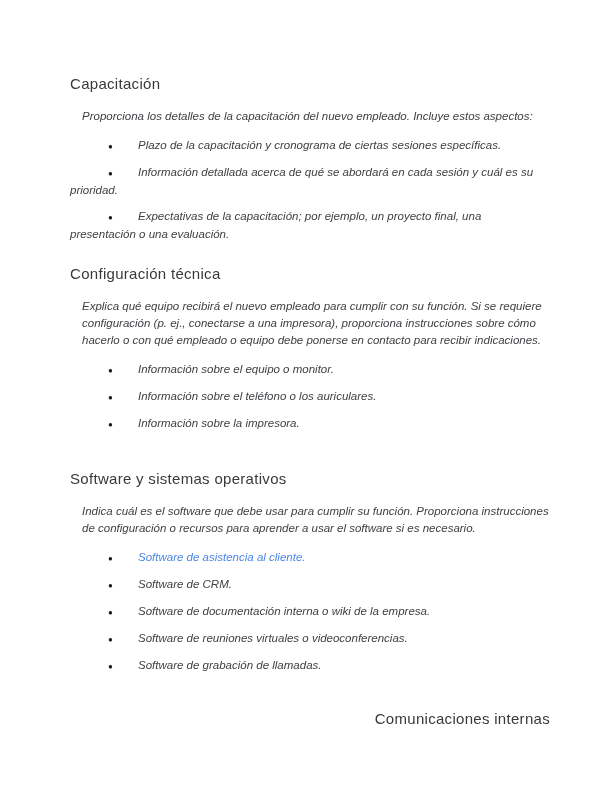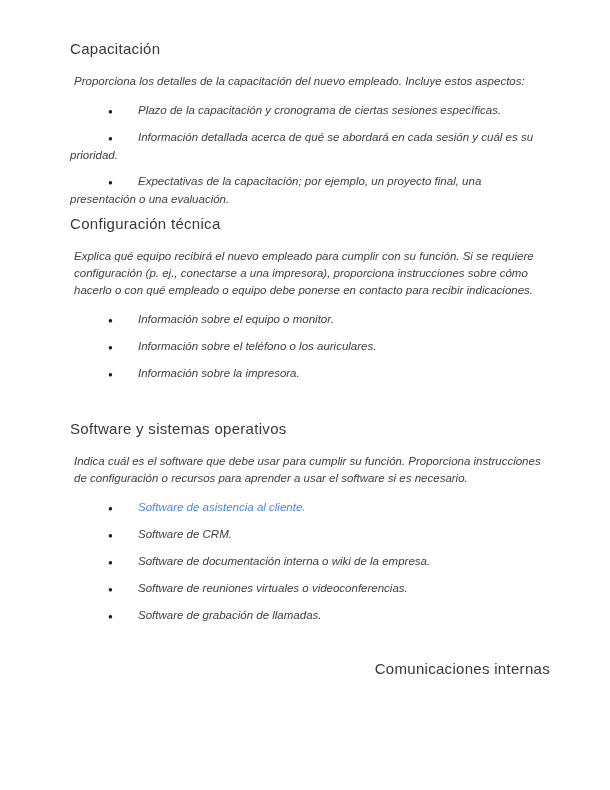--- a/index.html
+++ b/index.html
@@ -7,37 +7,37 @@
   body {
     width: 610px;
     height: 790px;
     background: #ffffff;
     overflow: hidden;
     font-family: "Liberation Sans", sans-serif;
   }
   .doc-page {
     width: 610px;
     height: 790px;
-    padding: 41px 60px 0 70px;
+    padding: 76px 60px 0 70px;
     background: #ffffff;
     border-radius: 30px;
   }
   .sec-heading {
     margin: 0;
     font-size: 15px;
     line-height: 16px;
     font-weight: 400;
     letter-spacing: 0.3px;
     color: #37393b;
   }
-  .m-sec2 { margin-top: 8px; }
+  .m-sec2 { margin-top: 23px; }
   .m-sec3 { margin-top: 38px; }
   .m-sec4 { margin-top: 36px; text-align: right; }
   .intro {
-    margin: 16px 0 0 4px;
+    margin: 16px 0 0 12px;
     font-size: 11.5px;
     font-style: italic;
     line-height: 17px;
     color: #3e4144;
   }
   .bullet {
     margin: 9px 0 0 0;
     font-size: 11.5px;
     font-style: italic;
     line-height: 17px;

